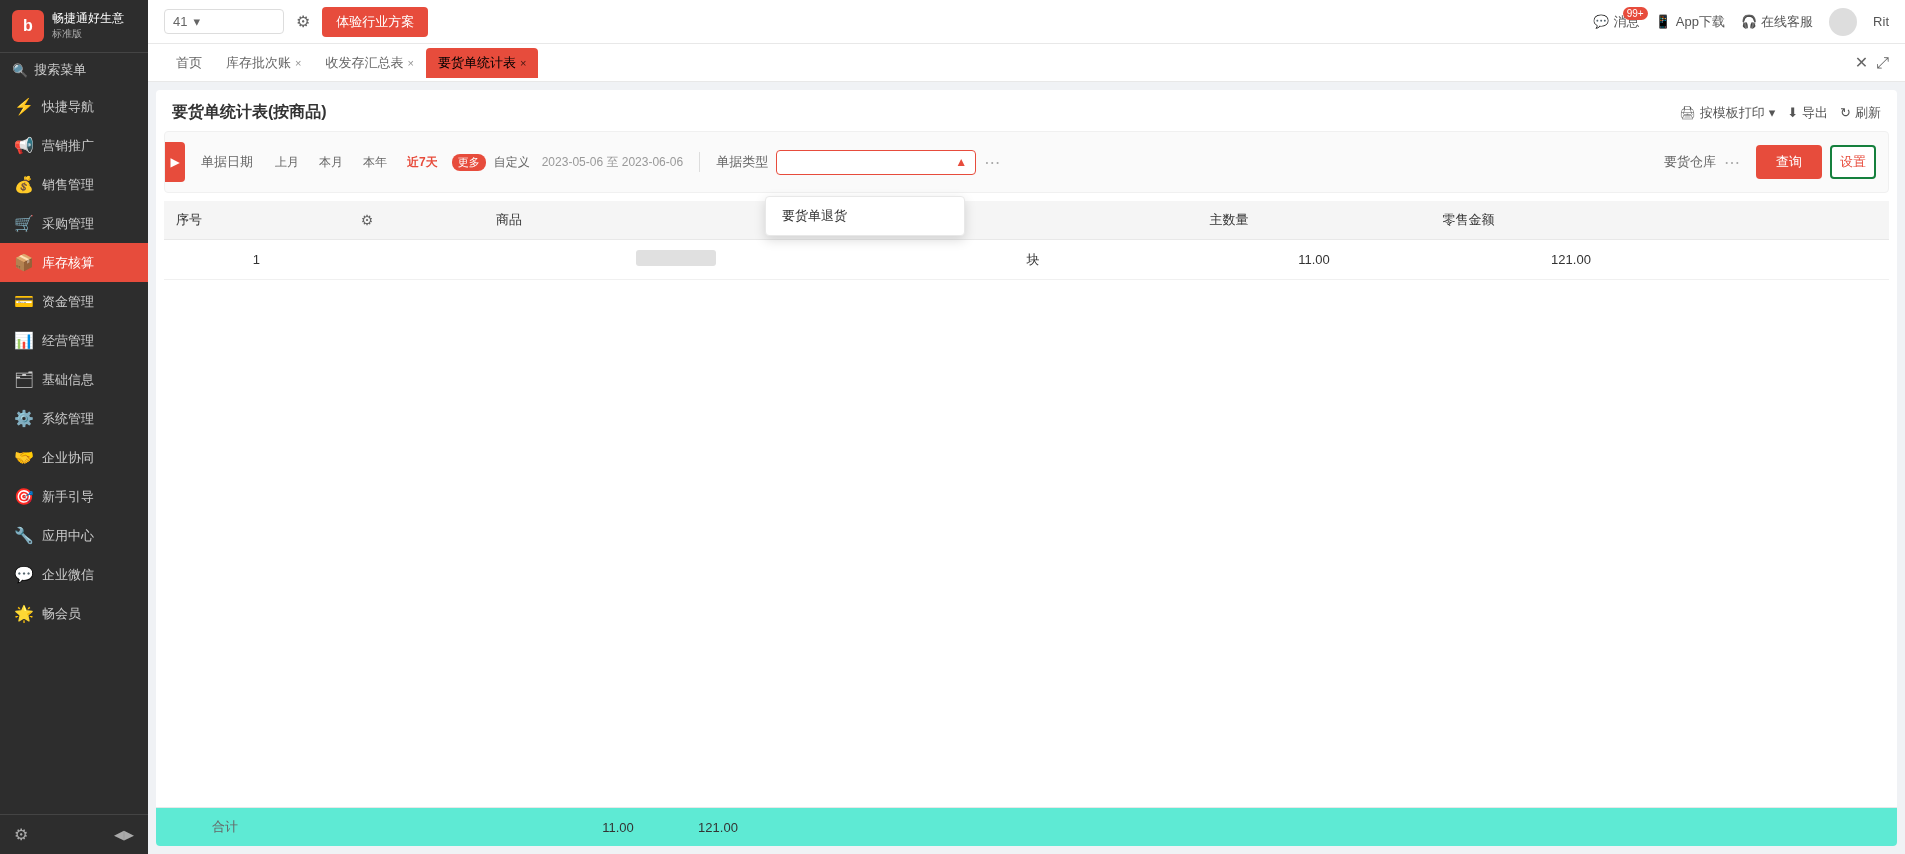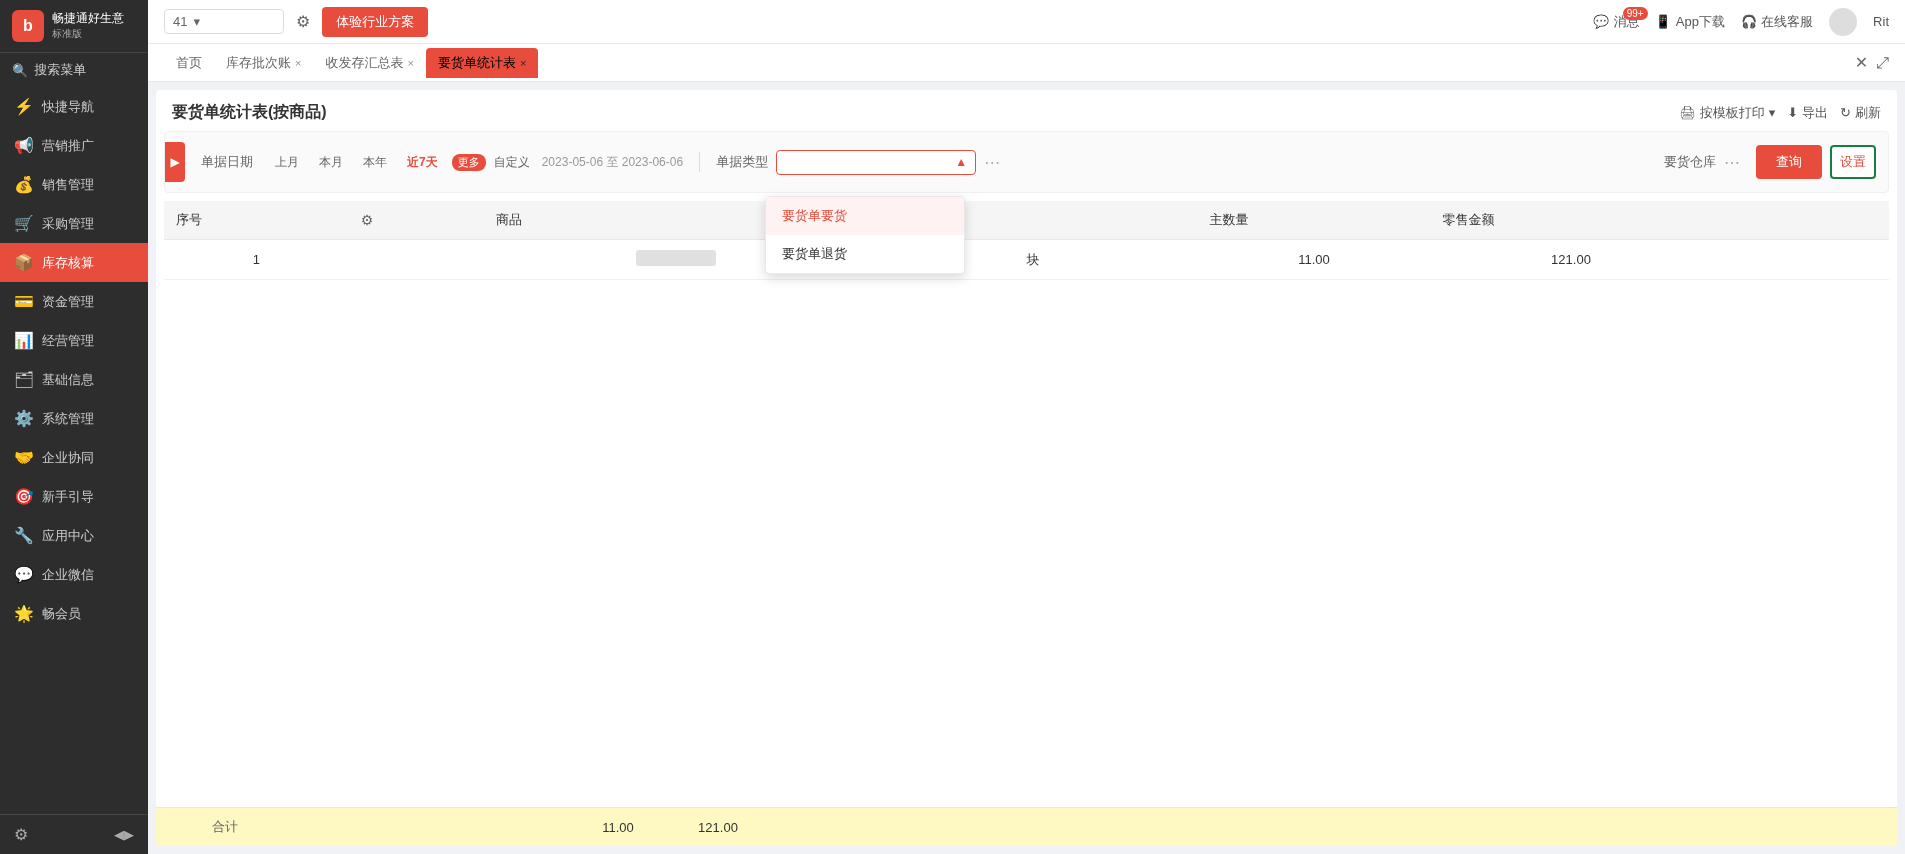--- a/index.html
+++ b/index.html
@@ -348,21 +348,21 @@
       padding: 10px 12px;
       text-align: center;
       color: #333;
       border-bottom: 1px solid #f0f0f0;
     }
     .settings-icon { font-size: 14px; color: #666; cursor: pointer; }
     .product-name { background: #e0e0e0; height: 16px; border-radius: 3px; display: inline-block; width: 80px; }
 
     
     .table-footer {
-      background: #fef9c3;
+      background: #5eead4;
       display: flex;
       align-items: center;
       padding: 10px 16px;
       flex-shrink: 0;
       border-top: 1px solid #e8e8e8;
       gap: 20px;
     }
     .footer-label { font-size: 13px; color: #666; padding-left: 40px; }
     .footer-value { font-size: 13px; color: #333; font-weight: 500; }
   </style>
@@ -550,21 +550,20 @@
         <span class="warehouse-label">要货仓库</span>
         <span class="filter-more">⋯</span>
       </div>
 
       <div class="filter-right-btns">
         <button class="query-btn">查询</button>
         <button class="set-btn">设置</button>
       </div>
 
       <div class="dropdown-overlay">
-        <div class="dropdown-item selected">要货单要货</div>
         <div class="dropdown-item">要货单退货</div>
       </div>
     </div>
 
     <div class="table-container">
       <table>
         <thead>
           <tr>
             <th>序号</th>
             <th>

